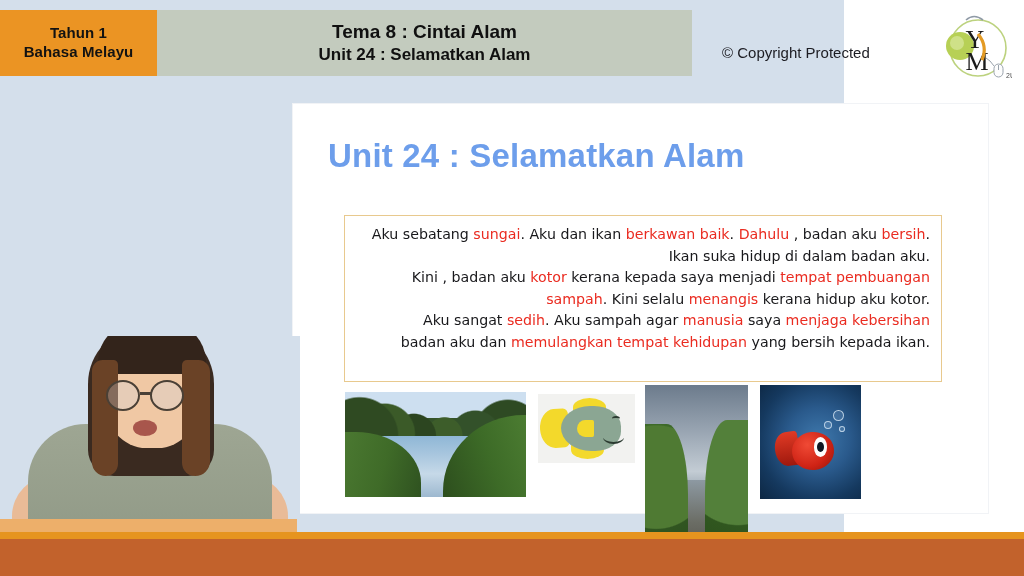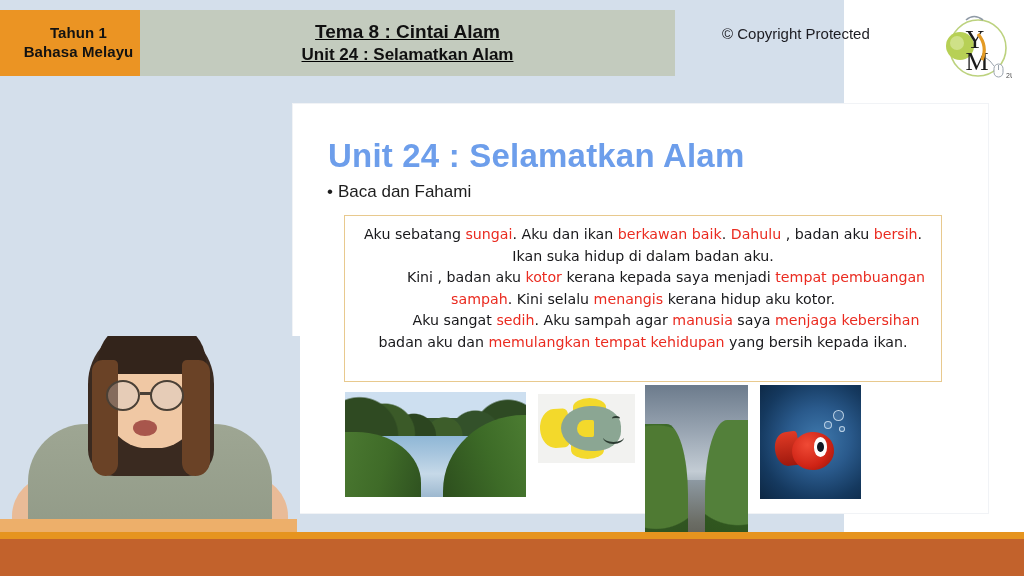--- a/index.html
+++ b/index.html
@@ -24,32 +24,31 @@
     background:#eb9423;
     display:flex; flex-direction:column;
     align-items:center; justify-content:center;
     line-height:1.25;
   }
   #subject-badge span {
     font-size:15px; font-weight:bold; color:#121212;
     letter-spacing:.1px; white-space:nowrap;
   }
   #topic-bar {
-    position:absolute; left:140px; top:10px; width:535px; height:66px;
+    position:absolute; left:157px; top:10px; width:535px; height:66px;
     background:#c3cbbe;
     display:flex; flex-direction:column;
     align-items:center; justify-content:center;
     line-height:1.3;
-    text-decoration:underline;
   }
   #topic-bar .t1 { font-size:19px; font-weight:bold; color:#101010; }
   #topic-bar .t2 { font-size:17px; font-weight:bold; color:#101010; }
 
   #copyright {
-    position:absolute; left:722px; top:25px;
+    position:absolute; left:722px; top:44px;
     font-size:15px; color:#1c1c22;
     white-space:nowrap;
   }
 
   #logo {
     position:absolute; left:938px; top:8px; width:74px; height:76px;
   }
 
   
   #slide {
@@ -77,21 +76,21 @@
     width:598px; height:167px;
     border:1.5px solid #e8c98e;
     background:#ffffff;
     padding:8px 11px 0 11px;
   }
   #passage-text {
     font-family:"DejaVu Sans", sans-serif;
     font-size:14.2px;
     line-height:1.52;
     color:#18181b;
-    text-align:center;
+    text-align:right;
   }
   #passage-text .hl { color:#ea2b20; }
   #passage-text .indent { display:inline-block; width:46px; }
 
   
   .pic { position:absolute; overflow:hidden; }
 
   #pic-river-wide  { left:52px;  top:288px; width:181px; height:105px; }
   #pic-cartoon-fish{ left:245px; top:290px; width:97px;  height:69px;  background:#f2f2f0;}
   #pic-jungle-river{ left:352px; top:281px; width:103px; height:216px; }
@@ -254,23 +253,20 @@
         <path d="M56 58 Q52 52 48 50" fill="none" stroke="#9aa3ad" stroke-width="1"></path>
         <text x="68" y="70" font-family="'Liberation Sans',sans-serif" font-size="7" fill="#4a4a4a">2U</text>
       </svg>
     </div>
   </div>
 
   <div id="slide">
 
     <div id="slide-title">Unit 24 : Selamatkan Alam</div>
 
-    <div id="bullet-line">
-      <span class="dot">•</span><span>Baca dan Fahami</span>
-    </div>
 
     <div id="passage-box">
       <div id="passage-text">
           <div><span>Aku sebatang </span><span class="hl">sungai</span><span>. Aku dan ikan </span><span class="hl">berkawan baik</span><span>. </span><span class="hl">Dahulu</span><span> , badan aku </span><span class="hl">bersih</span><span>. Ikan suka hidup di dalam badan aku.</span></div>
           <div><span class="indent"></span><span>Kini , badan aku </span><span class="hl">kotor</span><span> kerana kepada saya menjadi </span><span class="hl">tempat pembuangan sampah</span><span>. Kini selalu </span><span class="hl">menangis</span><span> kerana hidup aku kotor.</span></div>
           <div><span class="indent"></span><span>Aku sangat </span><span class="hl">sedih</span><span>. Aku sampah agar </span><span class="hl">manusia</span><span> saya </span><span class="hl">menjaga kebersihan</span><span> badan aku dan </span><span class="hl">memulangkan tempat kehidupan</span><span> yang bersih kepada ikan.</span></div>
         </div>
     </div>
 
     <div class="pic" id="pic-river-wide">

